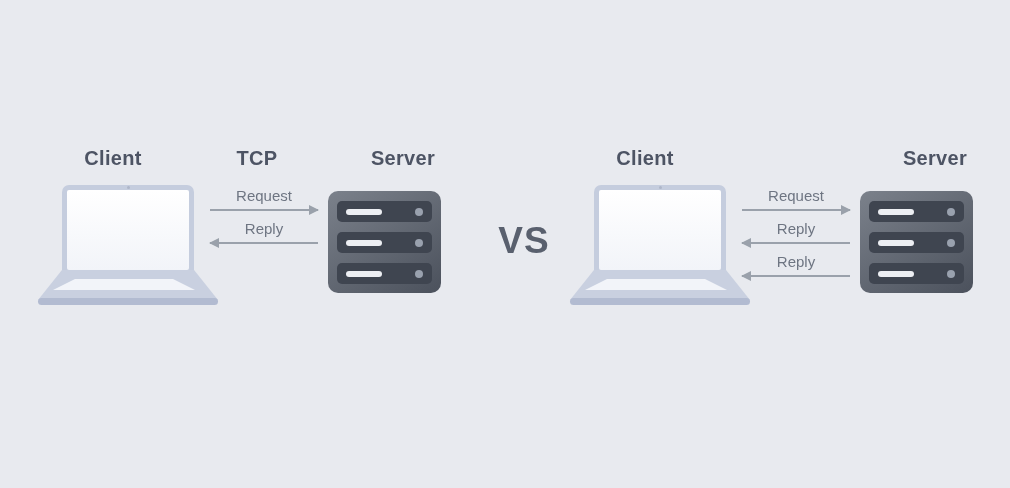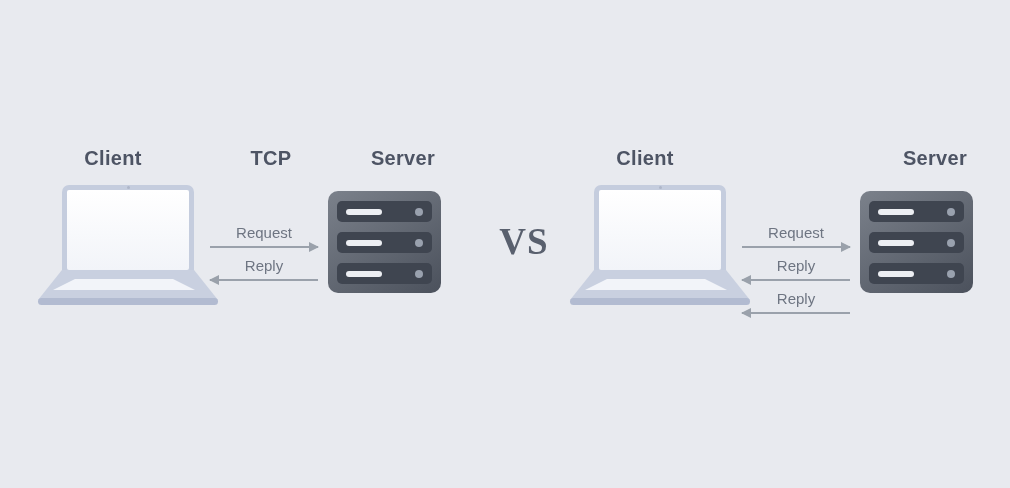--- a/index.html
+++ b/index.html
@@ -14,21 +14,21 @@
   .panel{position:absolute;top:147px;width:405px;height:165px;}
   .panel.left{left:38px;}
   .panel.right{left:570px;}
 
   .hdr{
     position:absolute;top:0;width:130px;text-align:center;
     font-size:20px;font-weight:bold;letter-spacing:.3px;
     color:var(--heading-text,#4d5464);
   }
   .hdr-client{left:10px;text-align:center;}
-  .hdr-proto{left:168px;}
+  .hdr-proto{left:154px;}
   .hdr-server{left:300px;}
 
   
   .laptop{position:absolute;left:0;top:38px;width:180px;height:120px;}
   .lt-screen{
     position:absolute;left:24px;top:0;width:132px;height:85px;
     background:var(--laptop-frame,#c5cdde);
     border-radius:7px 7px 0 0;
   }
   .lt-display{
@@ -50,21 +50,21 @@
     background:var(--laptop-inset,#f2f4f9);
     clip-path:polygon(15.5% 0,84.5% 0,100% 100%,0 100%);
   }
   .lt-bottom{
     position:absolute;left:0;top:113px;width:180px;height:7px;
     background:var(--laptop-bottom,#b2bbd1);
     border-radius:4px;
   }
 
   
-  .messages{position:absolute;left:172px;top:41px;width:108px;margin-top:37px;}
+  .messages{position:absolute;left:172px;top:41px;width:108px;}
   .msg{margin-bottom:10px;}
   .msg-label{
     text-align:center;font-size:15px;line-height:16px;
     color:var(--message-text,#6e7582);
     margin-bottom:5px;white-space:nowrap;
   }
   .msg-arrow{position:relative;height:2px;background:var(--arrow,#9aa1ab);}
   .msg-arrow::after{
     content:"";position:absolute;top:-4px;width:0;height:0;
     border-top:5px solid transparent;border-bottom:5px solid transparent;
@@ -87,21 +87,20 @@
     padding:0 9px;
   }
   .srv-bar{width:36px;height:6px;border-radius:3px;background:var(--server-bar,#edeff3);}
   .srv-dot{width:8px;height:8px;border-radius:50%;background:var(--server-dot,#99a1ae);}
 
   
   .vs{
     position:absolute;left:464px;top:220px;width:120px;
     text-align:center;font-size:37px;font-weight:bold;letter-spacing:1px;
     color:var(--vs-text,#59606e);
-    font-family:Liberation Serif, serif;
   }
 </style>
 </head>
 <body>
 
 <div class="canvas">
 
   <section class="panel left">
     <div class="hdr hdr-client">Client</div>
     <div class="hdr hdr-proto">TCP</div>

